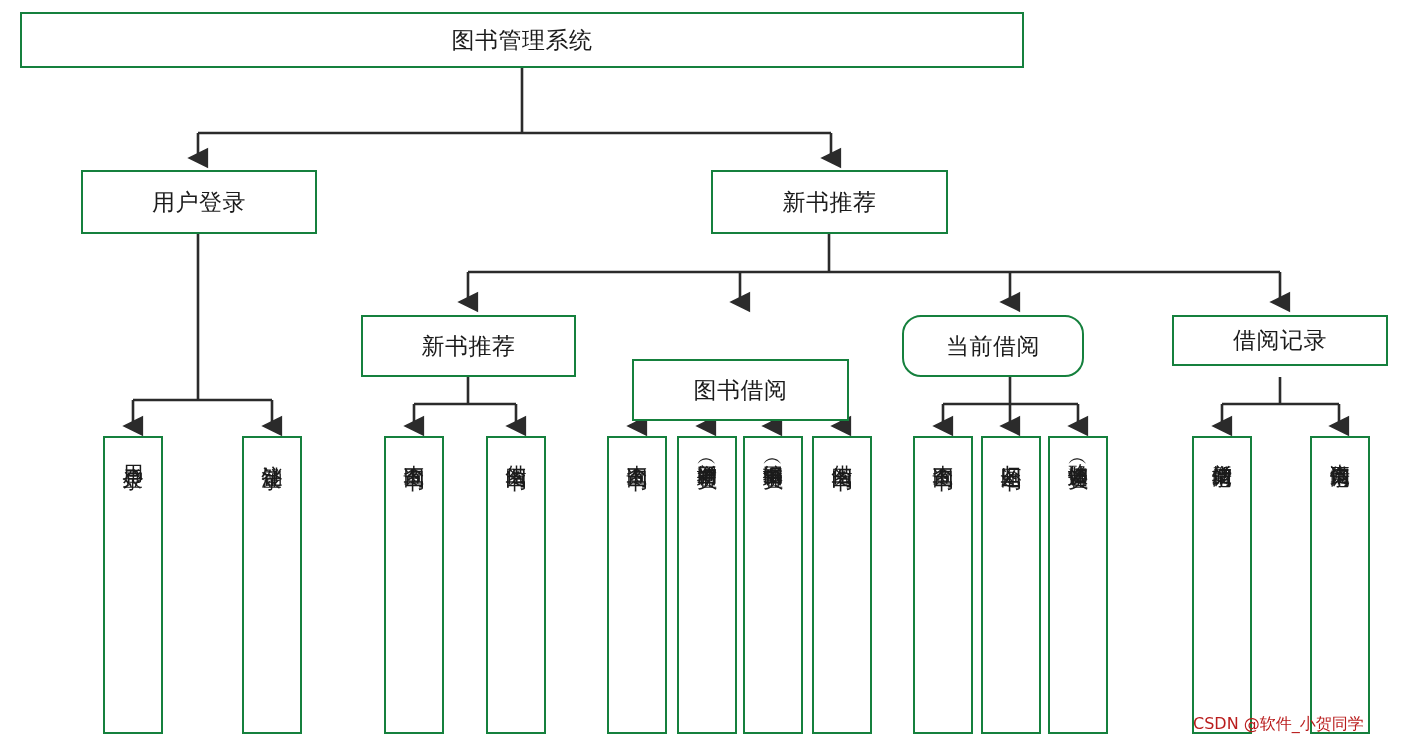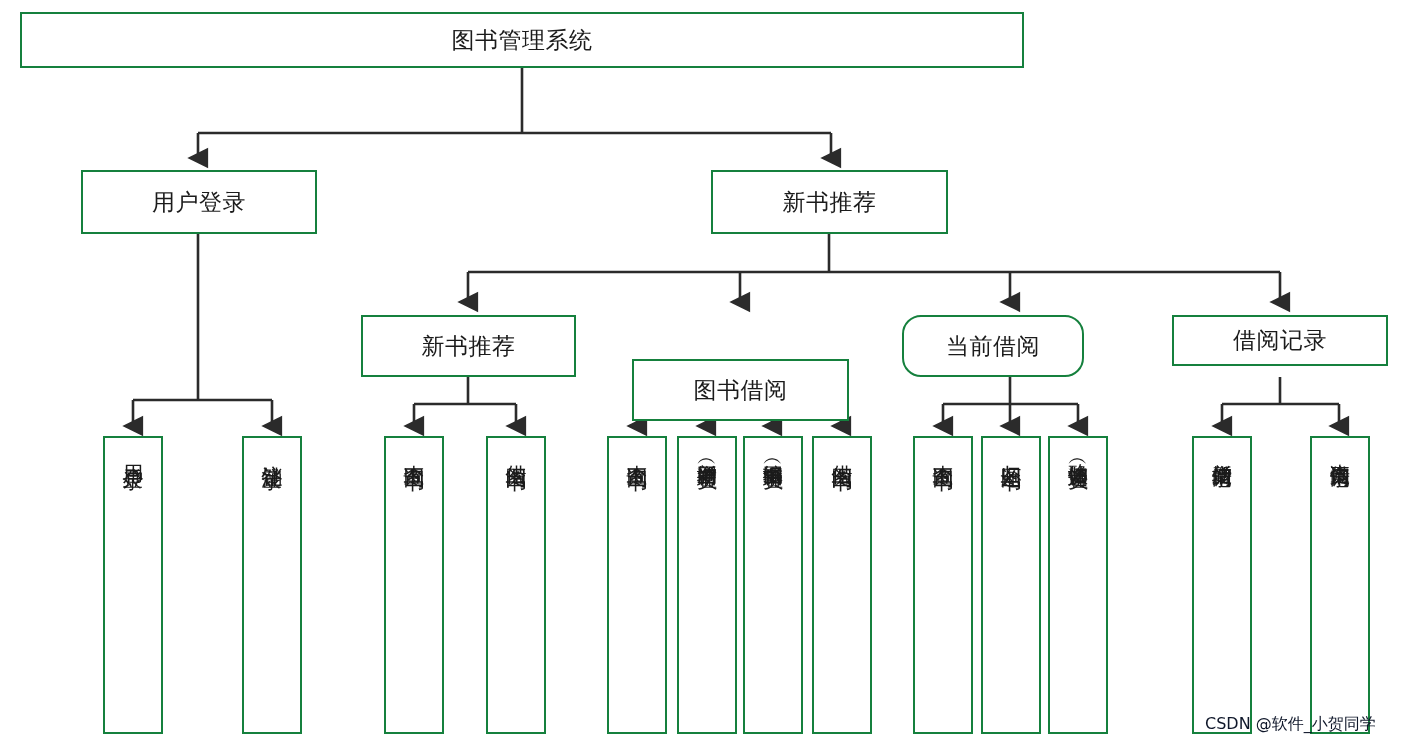--- a/index.html
+++ b/index.html
@@ -65,24 +65,23 @@
     top: 0;
     width: 1405px;
     height: 747px;
     pointer-events: none;
   }
   .watermark {
     position: absolute;
     left: 1193px;
     top: 714px;
     font-size: 16px;
-    color: #0f172a;
+    color: #b91c1c;
     white-space: nowrap;
     font-family: "DejaVu Sans", "Liberation Sans", sans-serif;
-    margin-left: 12px;
   }
 </style>
 </head>
 <body>
 
 <div id="canvas">
 
   <svg id="edges" viewBox="0 0 1405 747">
     <defs>
       <marker id="arrow" markerWidth="9" markerHeight="9" refX="4.5" refY="4.5" orient="auto" markerUnits="strokeWidth">

